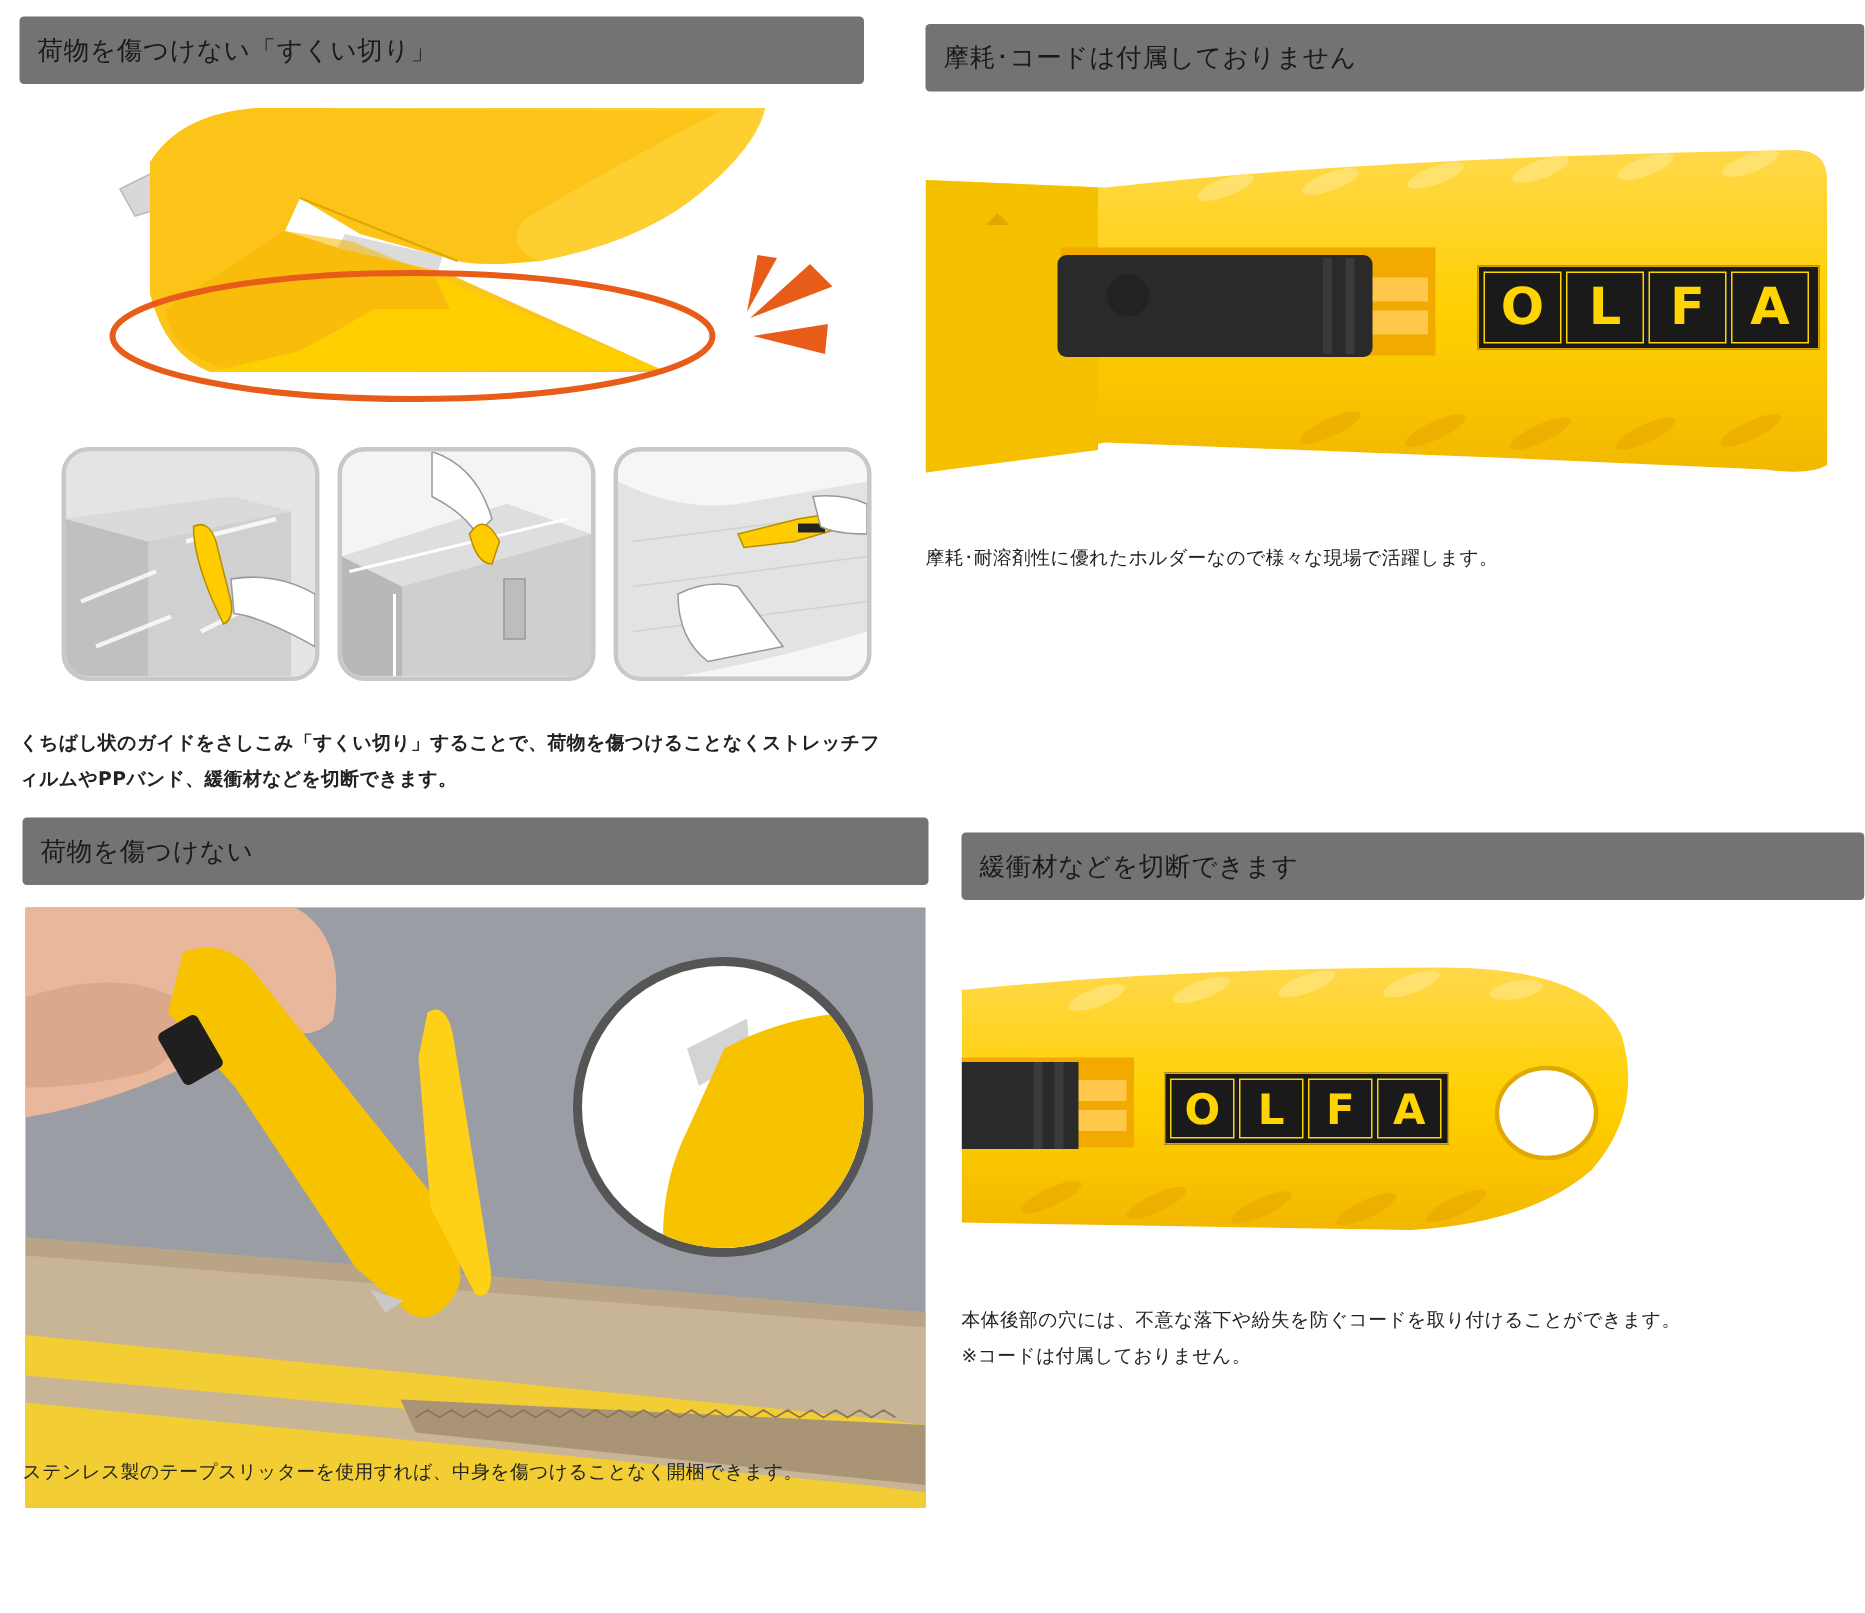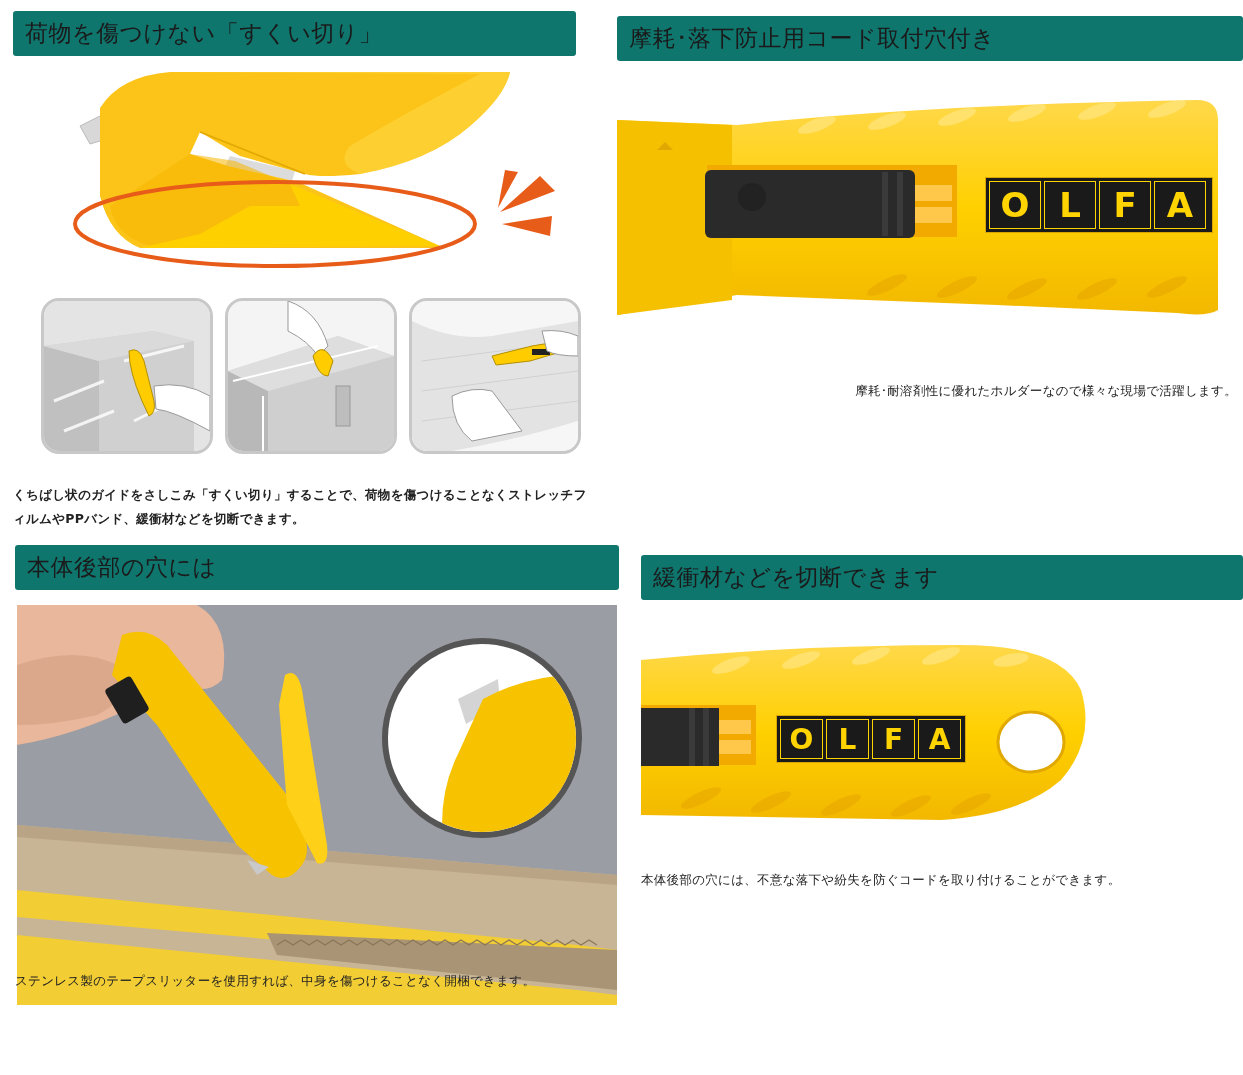--- a/index.html
+++ b/index.html
@@ -1,39 +1,39 @@
 <!DOCTYPE html>
 <html><head>
 <meta charset="utf-8">
 <style>
   * { box-sizing: border-box; margin: 0; padding: 0; }
   html, body { width: 1243px; height: 1075px; background: #ffffff; overflow: hidden; }
   body { position: relative; font-family: "DejaVu Sans", "Liberation Sans", sans-serif; color: #222; }
 
   .hdr {
-    position: absolute; background: #0f766e; border-radius: 3px;
-    font-size: 23px; color: #1a1a1a; display: flex; align-items: center;
+    position: absolute; background: #737373; border-radius: 3px;
+    font-size: 17px; color: #1a1a1a; display: flex; align-items: center;
     padding-left: 12px; letter-spacing: 0.5px;
   }
   .desc {
     position: absolute; font-size: 12.5px; color: #222; line-height: 24px;
     letter-spacing: 0.3px;
   }
   .pic { position: absolute; overflow: hidden; }
 
   
   #p1 { left: 13px; top: 11px; width: 563px; height: 45px; }
   #img1 { left: 60px; top: 66px; width: 510px; height: 210px; }
   .scene { position: absolute; top: 298px; width: 172px; height: 156px; border: 3px solid #c8c8c8; border-radius: 18px; background: #eeeeee; overflow: hidden; }
   #desc1 { left: 13px; top: 483px; width: 580px; font-weight: bold; }
 
   
   #p2 { left: 617px; top: 16px; width: 626px; height: 45px; }
   #img2 { left: 617px; top: 95px; width: 601px; height: 230px; }
-  #desc2 { left: 617px; top: 379px; width: 620px; text-align: right; }
+  #desc2 { left: 617px; top: 360px; width: 620px; }
 
   
   #p3 { left: 15px; top: 545px; width: 604px; height: 45px; }
   #img3 { left: 17px; top: 605px; width: 600px; height: 400px; background: #9a9ca3; }
   #desc3 { left: 15px; top: 969px; width: 600px; }
 
   
   #p4 { left: 641px; top: 555px; width: 602px; height: 45px; }
   #img4 { left: 641px; top: 630px; width: 450px; height: 200px; }
   #desc4 { left: 641px; top: 868px; width: 600px; }
@@ -110,21 +110,21 @@
     <path d="M80,55 L120,45 L150,40 L152,50 L118,60 L84,64 Z" fill="#ffcc00" stroke="#b38f00"></path>
     <rect x="120" y="48" width="18" height="6" fill="#222"></rect>
     <path d="M40,95 Q60,85 80,90 L110,130 L60,140 Q40,125 40,95 Z" fill="#fff" stroke="#999"></path>
     <path d="M130,30 Q150,28 166,35 L166,55 Q145,55 135,50 Z" fill="#fff" stroke="#999"></path>
   </svg>
 </div>
 
 <div id="desc1" class="desc">くちばし状のガイドをさしこみ「すくい切り」することで、荷物を傷つけることなくストレッチフィルムやPPバンド、緩衝材などを切断できます。</div>
 
 <div id="p2" class="hdr">
-  <span>摩耗･落下防止用コード取付穴付き</span>
+  <span>摩耗･コードは付属しておりません</span>
 </div>
 
 <div id="img2" class="pic">
   <svg width="601" height="230" viewBox="0 0 601 230" style="position:absolute;left:0;top:0;">
     <defs>
       <linearGradient id="yg2" x1="0" y1="0" x2="0" y2="1">
         <stop offset="0" stop-color="#ffd84a"></stop>
         <stop offset="0.5" stop-color="#ffd000"></stop>
         <stop offset="1" stop-color="#f2b800"></stop>
       </linearGradient>
@@ -161,21 +161,21 @@
     <span style="width:52px;font-size:34px;">O</span>
     <span style="width:52px;font-size:34px;">L</span>
     <span style="width:52px;font-size:34px;">F</span>
     <span style="width:52px;font-size:34px;">A</span>
   </div>
 </div>
 
 <div id="desc2" class="desc">摩耗･耐溶剤性に優れたホルダーなので様々な現場で活躍します。</div>
 
 <div id="p3" class="hdr">
-  <span>本体後部の穴には</span>
+  <span>荷物を傷つけない</span>
 </div>
 
 <div id="img3" class="pic">
   <svg width="600" height="400" viewBox="0 0 600 400" style="position:absolute;left:0;top:0;">
     <rect width="600" height="400" fill="#9b9da4"></rect>
 
     <polygon points="0,220 600,270 600,400 0,400" fill="#c8b596"></polygon>
     <polygon points="0,220 600,270 600,280 0,232" fill="#b9a586"></polygon>
 
     <polygon points="0,285 560,340 600,345 600,365 0,312" fill="#f2cd33"></polygon>
@@ -243,13 +243,14 @@
   <div class="olfa" style="left:135px;top:85px;width:190px;height:48px;">
     <span style="width:43px;font-size:28px;">O</span>
     <span style="width:43px;font-size:28px;">L</span>
     <span style="width:43px;font-size:28px;">F</span>
     <span style="width:43px;font-size:28px;">A</span>
   </div>
 </div>
 
 <div id="desc4" class="desc">
   <div>本体後部の穴には、不意な落下や紛失を防ぐコードを取り付けることができます。</div>
+  <div>※コードは付属しておりません。</div>
 </div>
 
 </body></html>

